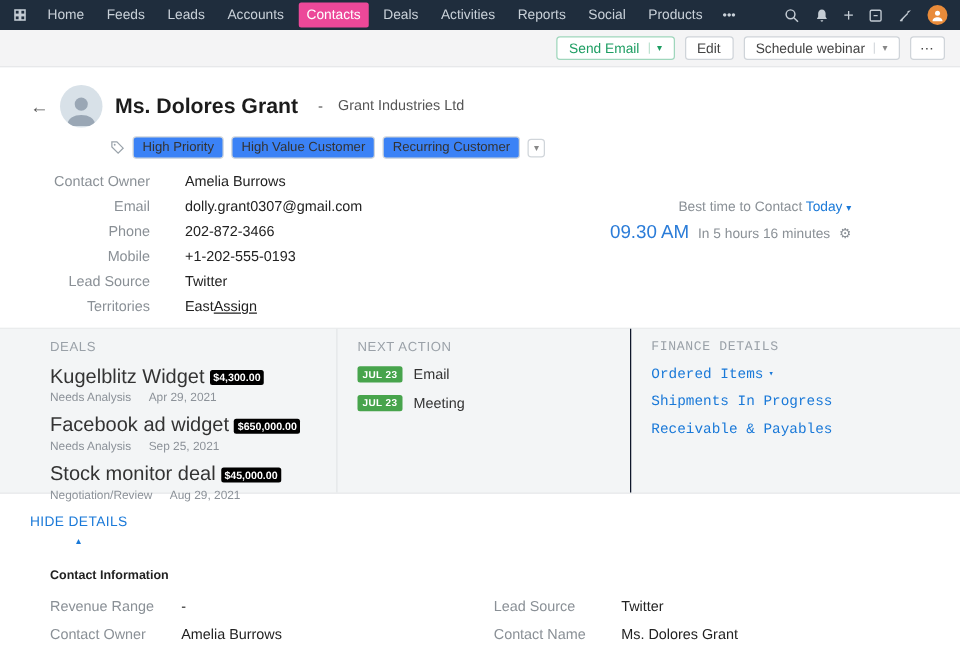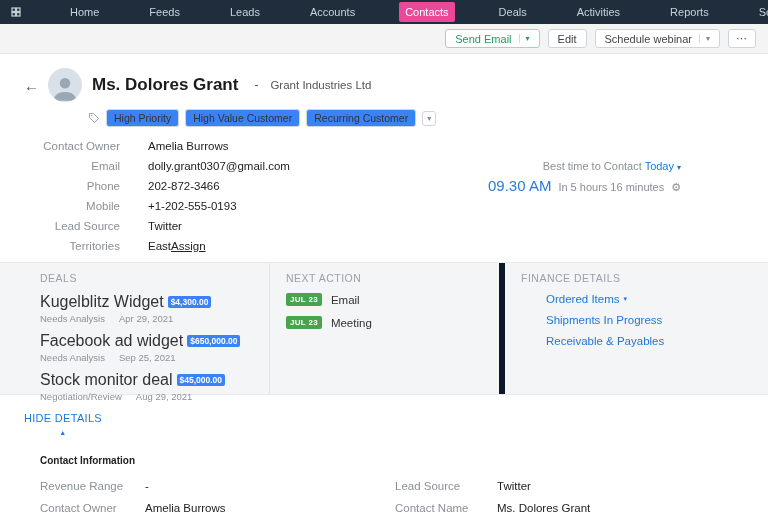--- a/index.html
+++ b/index.html
@@ -4,21 +4,21 @@
 <style>
   * { margin:0; padding:0; box-sizing:border-box; }
   html,body { width:768px; height:516px; overflow:hidden; background:#fff;
     font-family:"Liberation Sans", sans-serif; color:#333; }
 
   
   .topnav { height:24px; background:#1f2d3d; display:flex; align-items:center;
     padding:0 10px; gap:6px; }
   .topnav .logo { color:#c4ccd4; font-size:11px; margin-right:4px; display:flex; align-items:center; }
   .nav-item { color:#c9d1d9; font-size:11px; padding:4px 6px; text-decoration:none;
-    white-space:nowrap; cursor:pointer;margin-left:32px; }
+    white-space:nowrap; cursor:pointer; }
   .nav-item.active { background:#ec4899; color:#fff; border-radius:2px; }
   .nav-more { color:#c9d1d9; font-size:10px; padding:0 4px; cursor:pointer; }
   .nav-right { margin-left:auto; display:flex; align-items:center; gap:11px; }
   .nav-icon { display:flex; align-items:center; cursor:pointer; color:#c4ccd4;
     font-size:14px; line-height:1; }
   .nav-avatar { width:16px; height:16px; border-radius:50%; background:#e98b3a;
     display:flex; align-items:center; justify-content:center; overflow:hidden; cursor:pointer; }
 
   
   .actionbar { height:30px; background:#f4f4f5; border-bottom:1px solid #e2e4e6;
@@ -61,35 +61,35 @@
   .bt-line2 { margin-top:5px; display:flex; align-items:baseline; gap:7px; }
   .bt-time { font-size:15px; color:#2b7cd8; font-weight:500; }
   .bt-note { font-size:11px; color:#8a9096; }
   .bt-gear { font-size:11px; color:#8a9096; cursor:pointer; }
 
   
   .cards { background:#f3f5f6; border-top:1px solid #e7e9ea; border-bottom:1px solid #e7e9ea;
     display:flex; padding:0 24px; height:133px; }
   .card-col { padding:9px 12px 0 16px; }
   .col-deals { flex:0 0 246px; border-right:1px solid #e3e6e8; padding-left:16px; }
-  .col-next { flex:0 0 235px; border-right:6px solid #0f172a; }
-  .col-finance { flex:1; }
+  .col-next { flex:0 0 235px; border-right:1px solid #0f172a; }
+  .col-finance { flex:1;font-family:Liberation Mono, monospace; }
   .col-title { font-size:10.5px; color:#9aa1a8; letter-spacing:.5px; margin-bottom:9px; }
   .deal-item { margin-bottom:8px; }
   .deal-line1 { display:flex; align-items:center; }
   .deal-name { font-size:16px; color:#333; cursor:pointer; }
-  .deal-amount { font-size:8.5px; font-weight:700; color:#fff; background:#3b82f6;
+  .deal-amount { font-size:8.5px; font-weight:700; color:#fff; background:#000000;
     border-radius:2px; padding:1px 3px; margin-left:4px; white-space:nowrap; }
   .deal-line2 { margin-top:2px; font-size:9.5px; color:#8c9299; display:flex; gap:14px; }
   .na-item { display:flex; align-items:center; margin-bottom:10px; }
   .na-date { font-size:8px; font-weight:700; color:#fff; background:#47a44c;
     border-radius:2px; padding:2px 4px; letter-spacing:.3px; }
   .na-label { font-size:11.5px; color:#333; margin-left:9px; cursor:pointer; }
   .fin-link { display:flex; align-items:center; gap:4px; color:#1a79d8; font-size:11.5px;
-    margin-bottom:9px; cursor:pointer; text-decoration:none;margin-left:25px; }
+    margin-bottom:9px; cursor:pointer; text-decoration:none; }
   .fin-caret { font-size:7px; color:#1a79d8; }
 
   
   .details { padding:13px 24px 0; }
   .hide-details { color:#1a79d8; font-size:11px; letter-spacing:.3px; cursor:pointer;
     display:inline-flex; align-items:center; gap:4px;flex-direction:column; }
   .hide-caret { font-size:8px; }
   .details-title { font-size:10px; font-weight:700; color:#222; margin:18px 0 14px 16px; }
   .details-grid { margin-left:16px; display:grid; grid-template-columns:105px 250px 102px 1fr;
     row-gap:10px; font-size:11.5px; }

